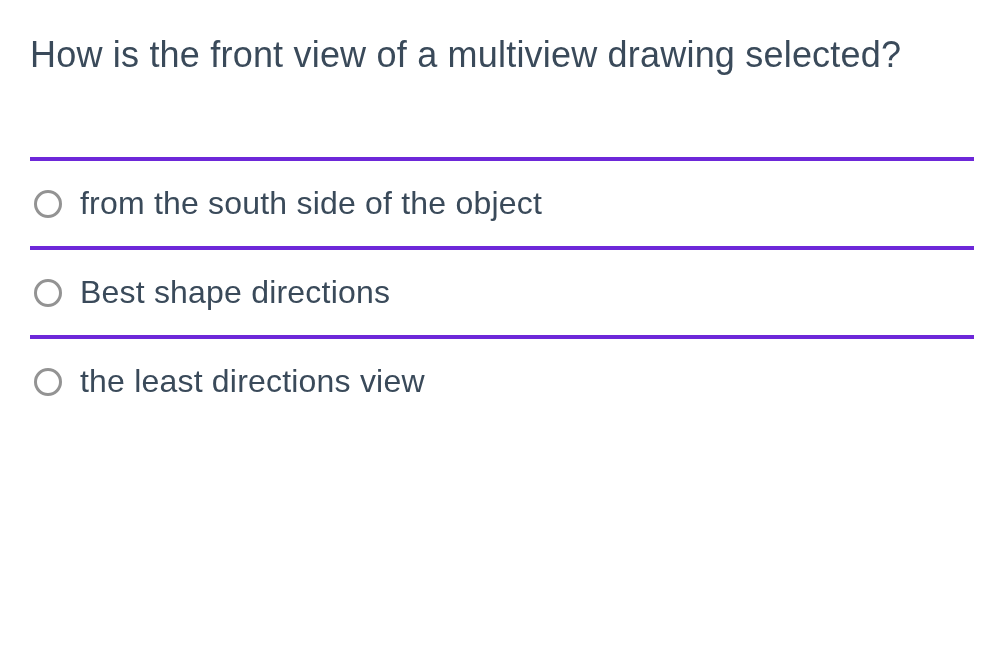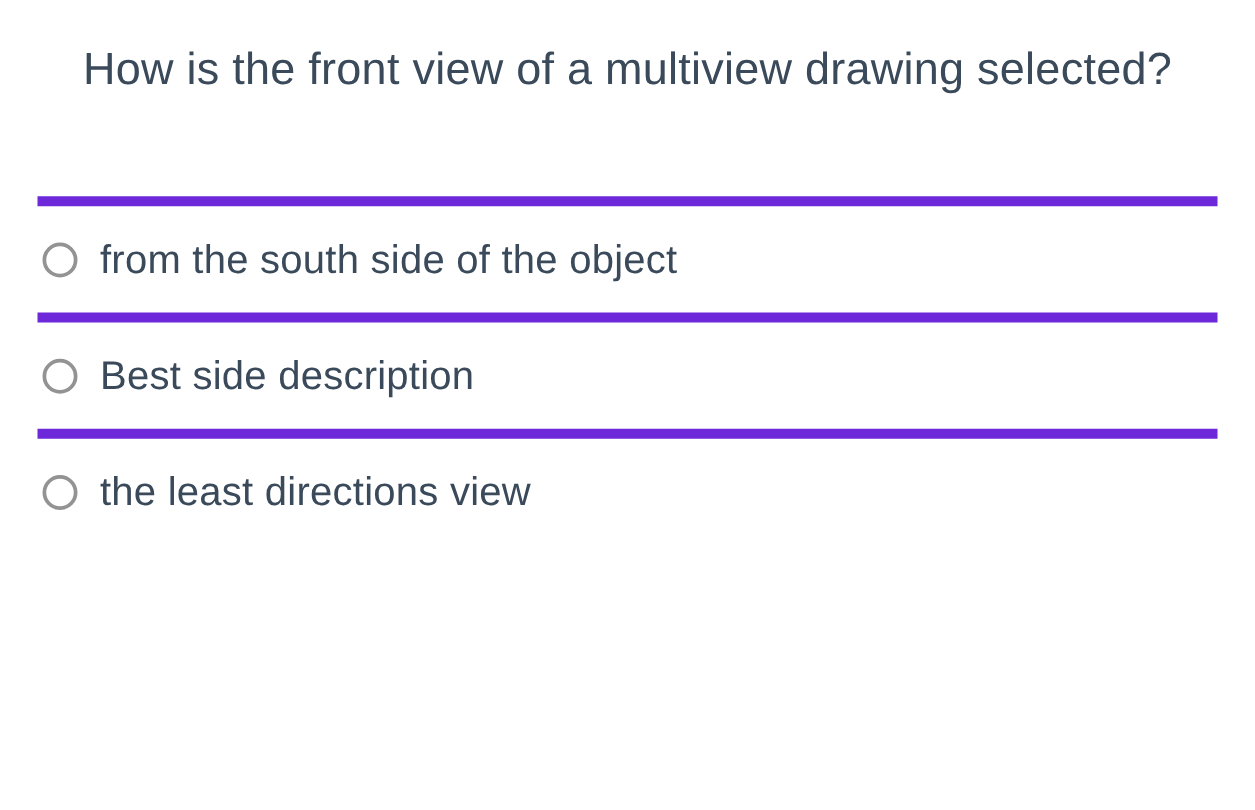--- a/index.html
+++ b/index.html
@@ -14,31 +14,30 @@
       height: 648px;
       padding: 28px 30px 30px 30px;
     }
     .question-text {
       font-size: 36px;
       font-weight: 300;
       color: #3a4a5a;
       line-height: 1.5;
       margin-bottom: 75px;
       letter-spacing: 0.2px;
-      text-align: center;
     }
     .options-list {
       display: flex;
       flex-direction: column;
     }
     .option-row {
       display: flex;
       align-items: center;
       padding: 24px 4px 24px 4px;
-      border-top: 8px solid #6d28d9;
+      border-top: 4px solid #6d28d9;
       cursor: pointer;
       gap: 18px;
     }
     .option-row:last-child {
       border-bottom: none;
     }
     .radio-circle {
       width: 28px;
       height: 28px;
       border: 3px solid #939393;
@@ -57,19 +56,19 @@
 
 <div class="question-text">How is the front view of a multiview drawing selected?</div>
 
 <div class="options-list">
   <div class="option-row">
     <span class="radio-circle"></span>
     <span class="option-label">from the south side of the object</span>
   </div>
   <div class="option-row">
     <span class="radio-circle"></span>
-    <span class="option-label">Best side description</span>
+    <span class="option-label">Best shape directions</span>
   </div>
   <div class="option-row">
     <span class="radio-circle"></span>
     <span class="option-label">the least directions view</span>
   </div>
 </div>
 
 </body></html>

